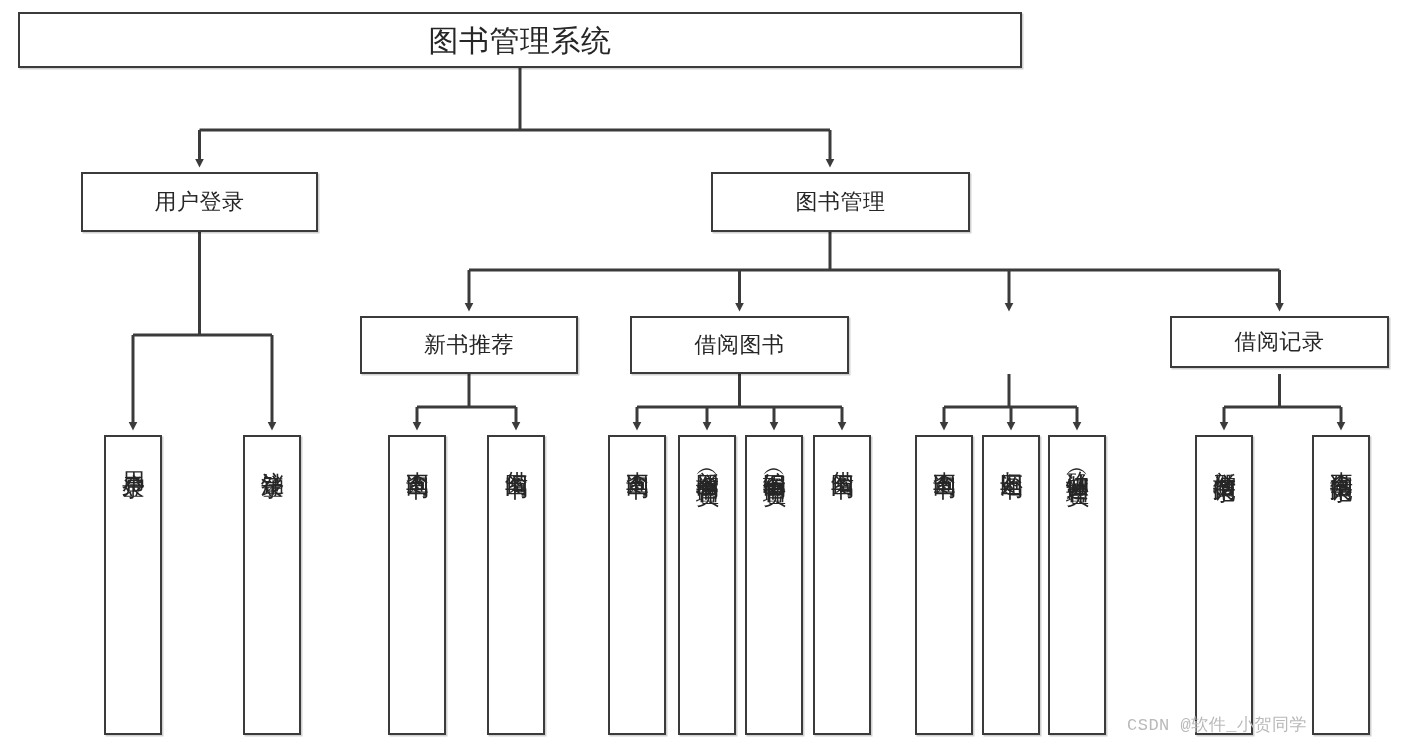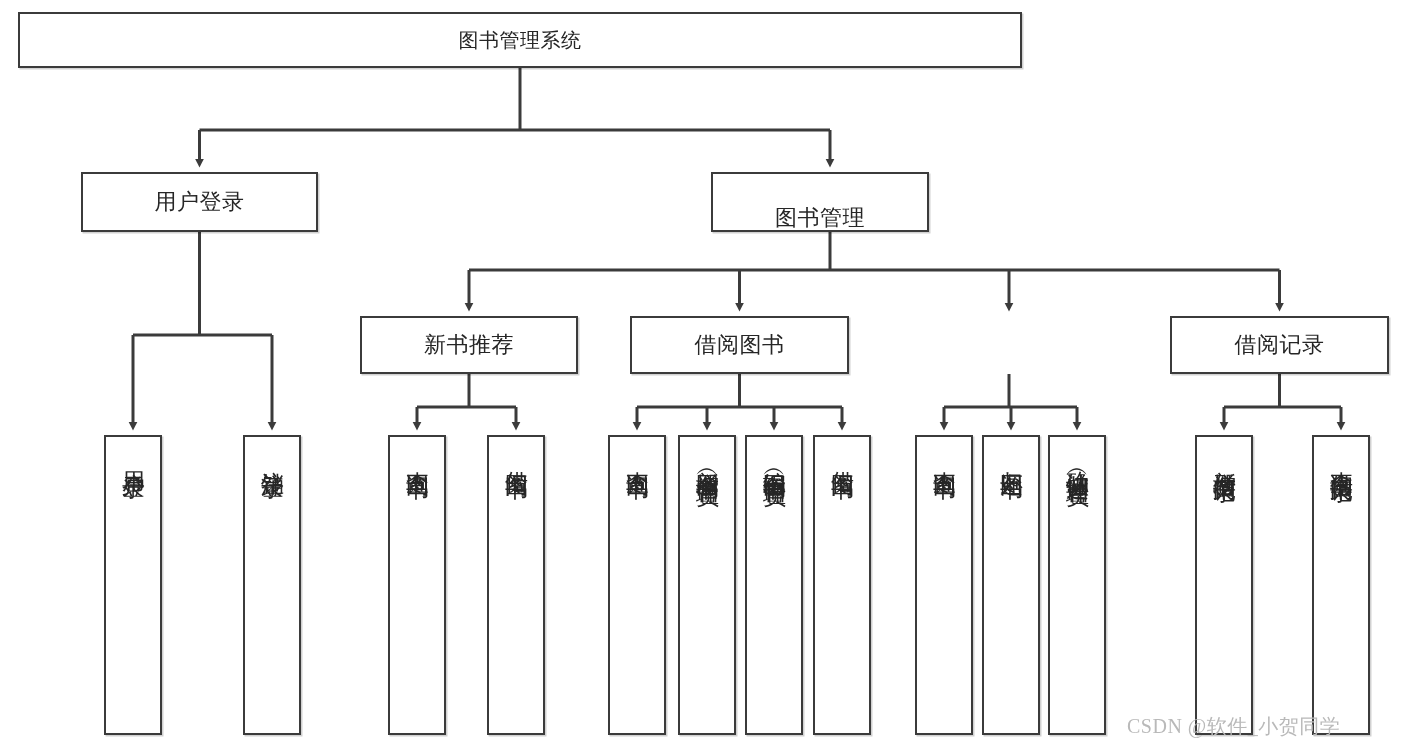--- a/index.html
+++ b/index.html
@@ -34,45 +34,45 @@
     z-index:2;
   }
   .node .label{
     font-size:22px;
     line-height:1.1;
     letter-spacing:0.5px;
     color:#262626;
     white-space:nowrap;
     text-align:center;
   }
-  .node.root .label{font-size:20px;}
+  .node.root .label{font-size:30px;}
   .node.leaf{
     align-items:flex-start;
     justify-content:center;
     padding-top:16px;
   }
   .node.leaf .label{
     writing-mode:vertical-rl;
     text-orientation:upright;
     font-size:23px;
     line-height:1.12;
     letter-spacing:2px;
     white-space:normal;
     max-height:272px;
   }
   .watermark{
     position:absolute;
     left:1127px;
     top:713px;
-    font-size:20px;
+    font-size:17px;
     color:#b9b9b9;
     letter-spacing:0.5px;
     white-space:nowrap;
     z-index:3;
-    font-family:Liberation Serif, serif;
+    font-family:Liberation Mono, monospace;
   }
 </style>
 </head>
 <body>
 
 <div id="diagram">
 
   <svg id="connectors" viewBox="0 0 1405 747" xmlns="http://www.w3.org/2000/svg">
     <defs>
       <marker id="arrowhead" markerWidth="10" markerHeight="10" refX="4.2" refY="5" orient="auto" markerUnits="userSpaceOnUse">
@@ -125,31 +125,31 @@
     </g>
   </svg>
 
   <div class="node root" style="left:18px; top:12px; width:1004px; height:56px;">
     <span class="label">图书管理系统</span>
   </div>
 
   <div class="node" style="left:81px; top:172px; width:237px; height:60px;">
     <span class="label">用户登录</span>
   </div>
-  <div class="node" style="left:711px; top:172px; width:218px; height:60px;align-items:flex-end;">
+  <div class="node" style="left:711px; top:172px; width:259px; height:60px;">
     <span class="label">图书管理</span>
   </div>
 
   <div class="node" style="left:360px; top:316px; width:218px; height:58px;">
     <span class="label">新书推荐</span>
   </div>
   <div class="node" style="left:630px; top:316px; width:219px; height:58px;">
     <span class="label">借阅图书</span>
   </div>
-  <div class="node" style="left:1170px; top:316px; width:219px; height:58px;">
+  <div class="node" style="left:1170px; top:316px; width:219px; height:52px;">
     <span class="label">借阅记录</span>
   </div>
 
   <div class="node leaf" style="left:104px; top:435px; width:58px; height:300px;">
     <span class="label">用户登录</span>
   </div>
   <div class="node leaf" style="left:243px; top:435px; width:58px; height:300px;">
     <span class="label">注销登录</span>
   </div>
   <div class="node leaf" style="left:388px; top:435px; width:58px; height:300px;">

